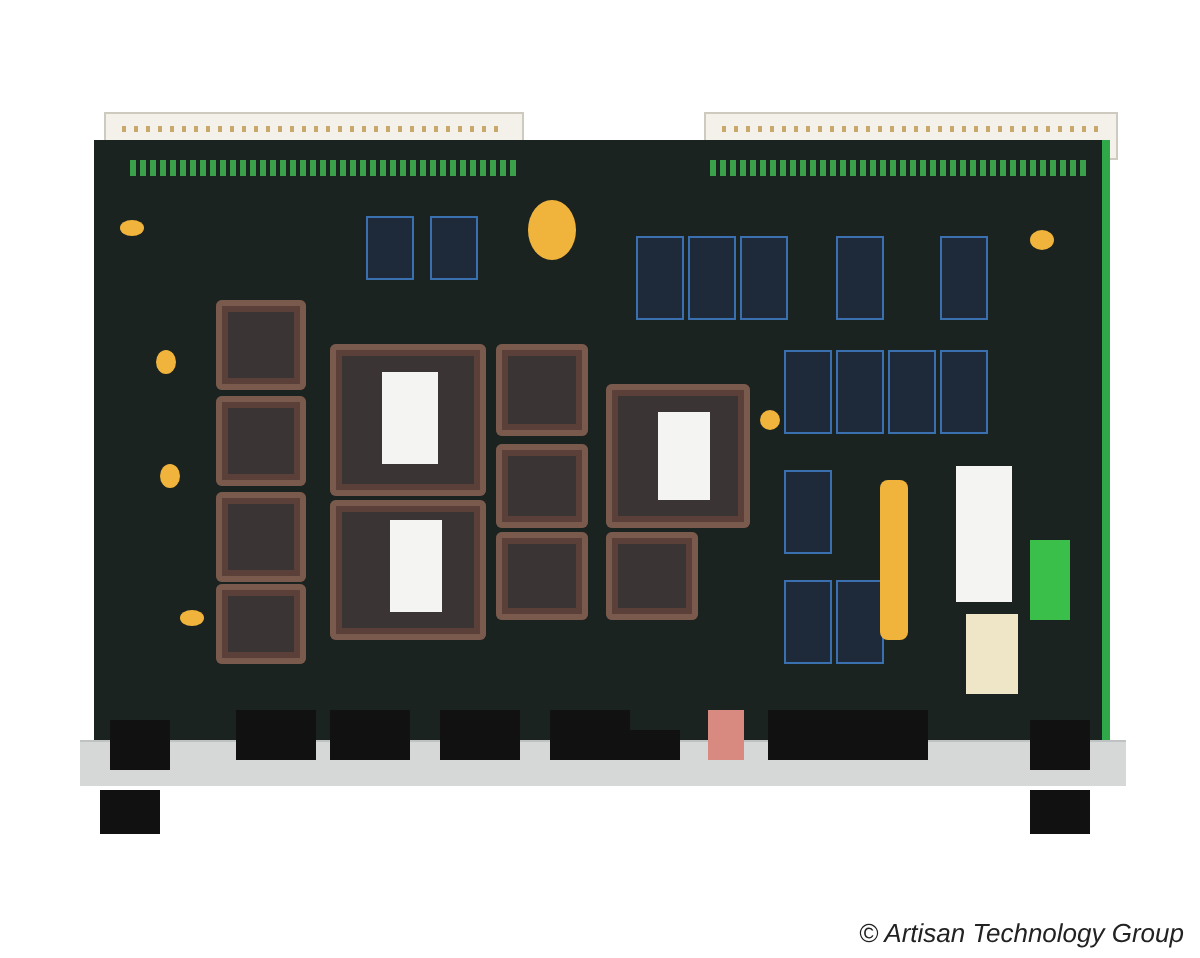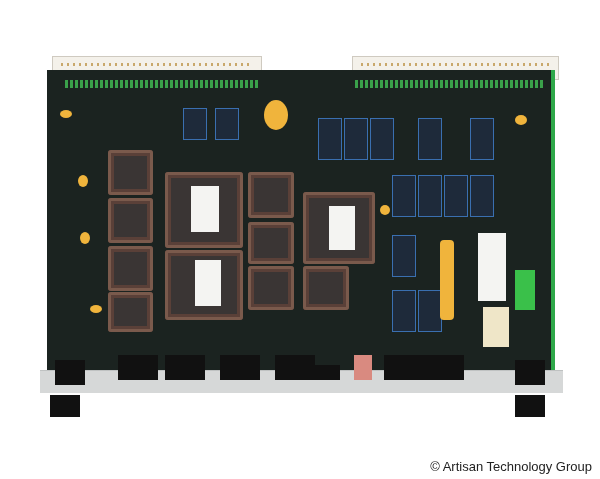--- a/index.html
+++ b/index.html
@@ -1,17 +1,17 @@
 <!DOCTYPE html>
 <html><head>
 <meta charset="utf-8">
 <style>
   html, body { margin:0; padding:0; }
   body { width:600px; height:479px; background:#ffffff; position:relative; overflow:hidden; font-family:"Liberation Sans", sans-serif; }
-  .abs { position:absolute; }
+  .abs { position:absolute;font-style:italic; }
   .pcb { left:47px; top:70px; width:508px; height:320px; background:#1b2320; border-right:4px solid #2fa84a; box-sizing:border-box; }
   .conn { background:#f4f1ea; border:1px solid #cfcac0; height:22px; top:56px; }
   .conn .pins { position:absolute; left:8px; right:8px; top:6px; height:3px; background:repeating-linear-gradient(90deg,#c9a86b 0 2px,transparent 2px 6px); }
   .goldrow { height:8px; top:80px; background:repeating-linear-gradient(90deg,#3aa14a 0 3px,#1b2320 3px 5px); }
   .chip { background:#5a4038; border-radius:3px; box-shadow:inset 0 0 0 3px #7a5a4c; }
   .chip .die { position:absolute; left:6px; top:6px; right:6px; bottom:6px; background:#3a3534; }
   .chip .lbl { position:absolute; background:#f4f4f2; }
   .dip { background:#1e2a3a; border:1px solid #3a6fb0; }
   .cap { background:#f0b43c; border-radius:50%; }
   .rail { left:40px; top:370px; width:523px; height:22px; background:#d6d8d8; border-top:1px solid #bfc2c2; }

